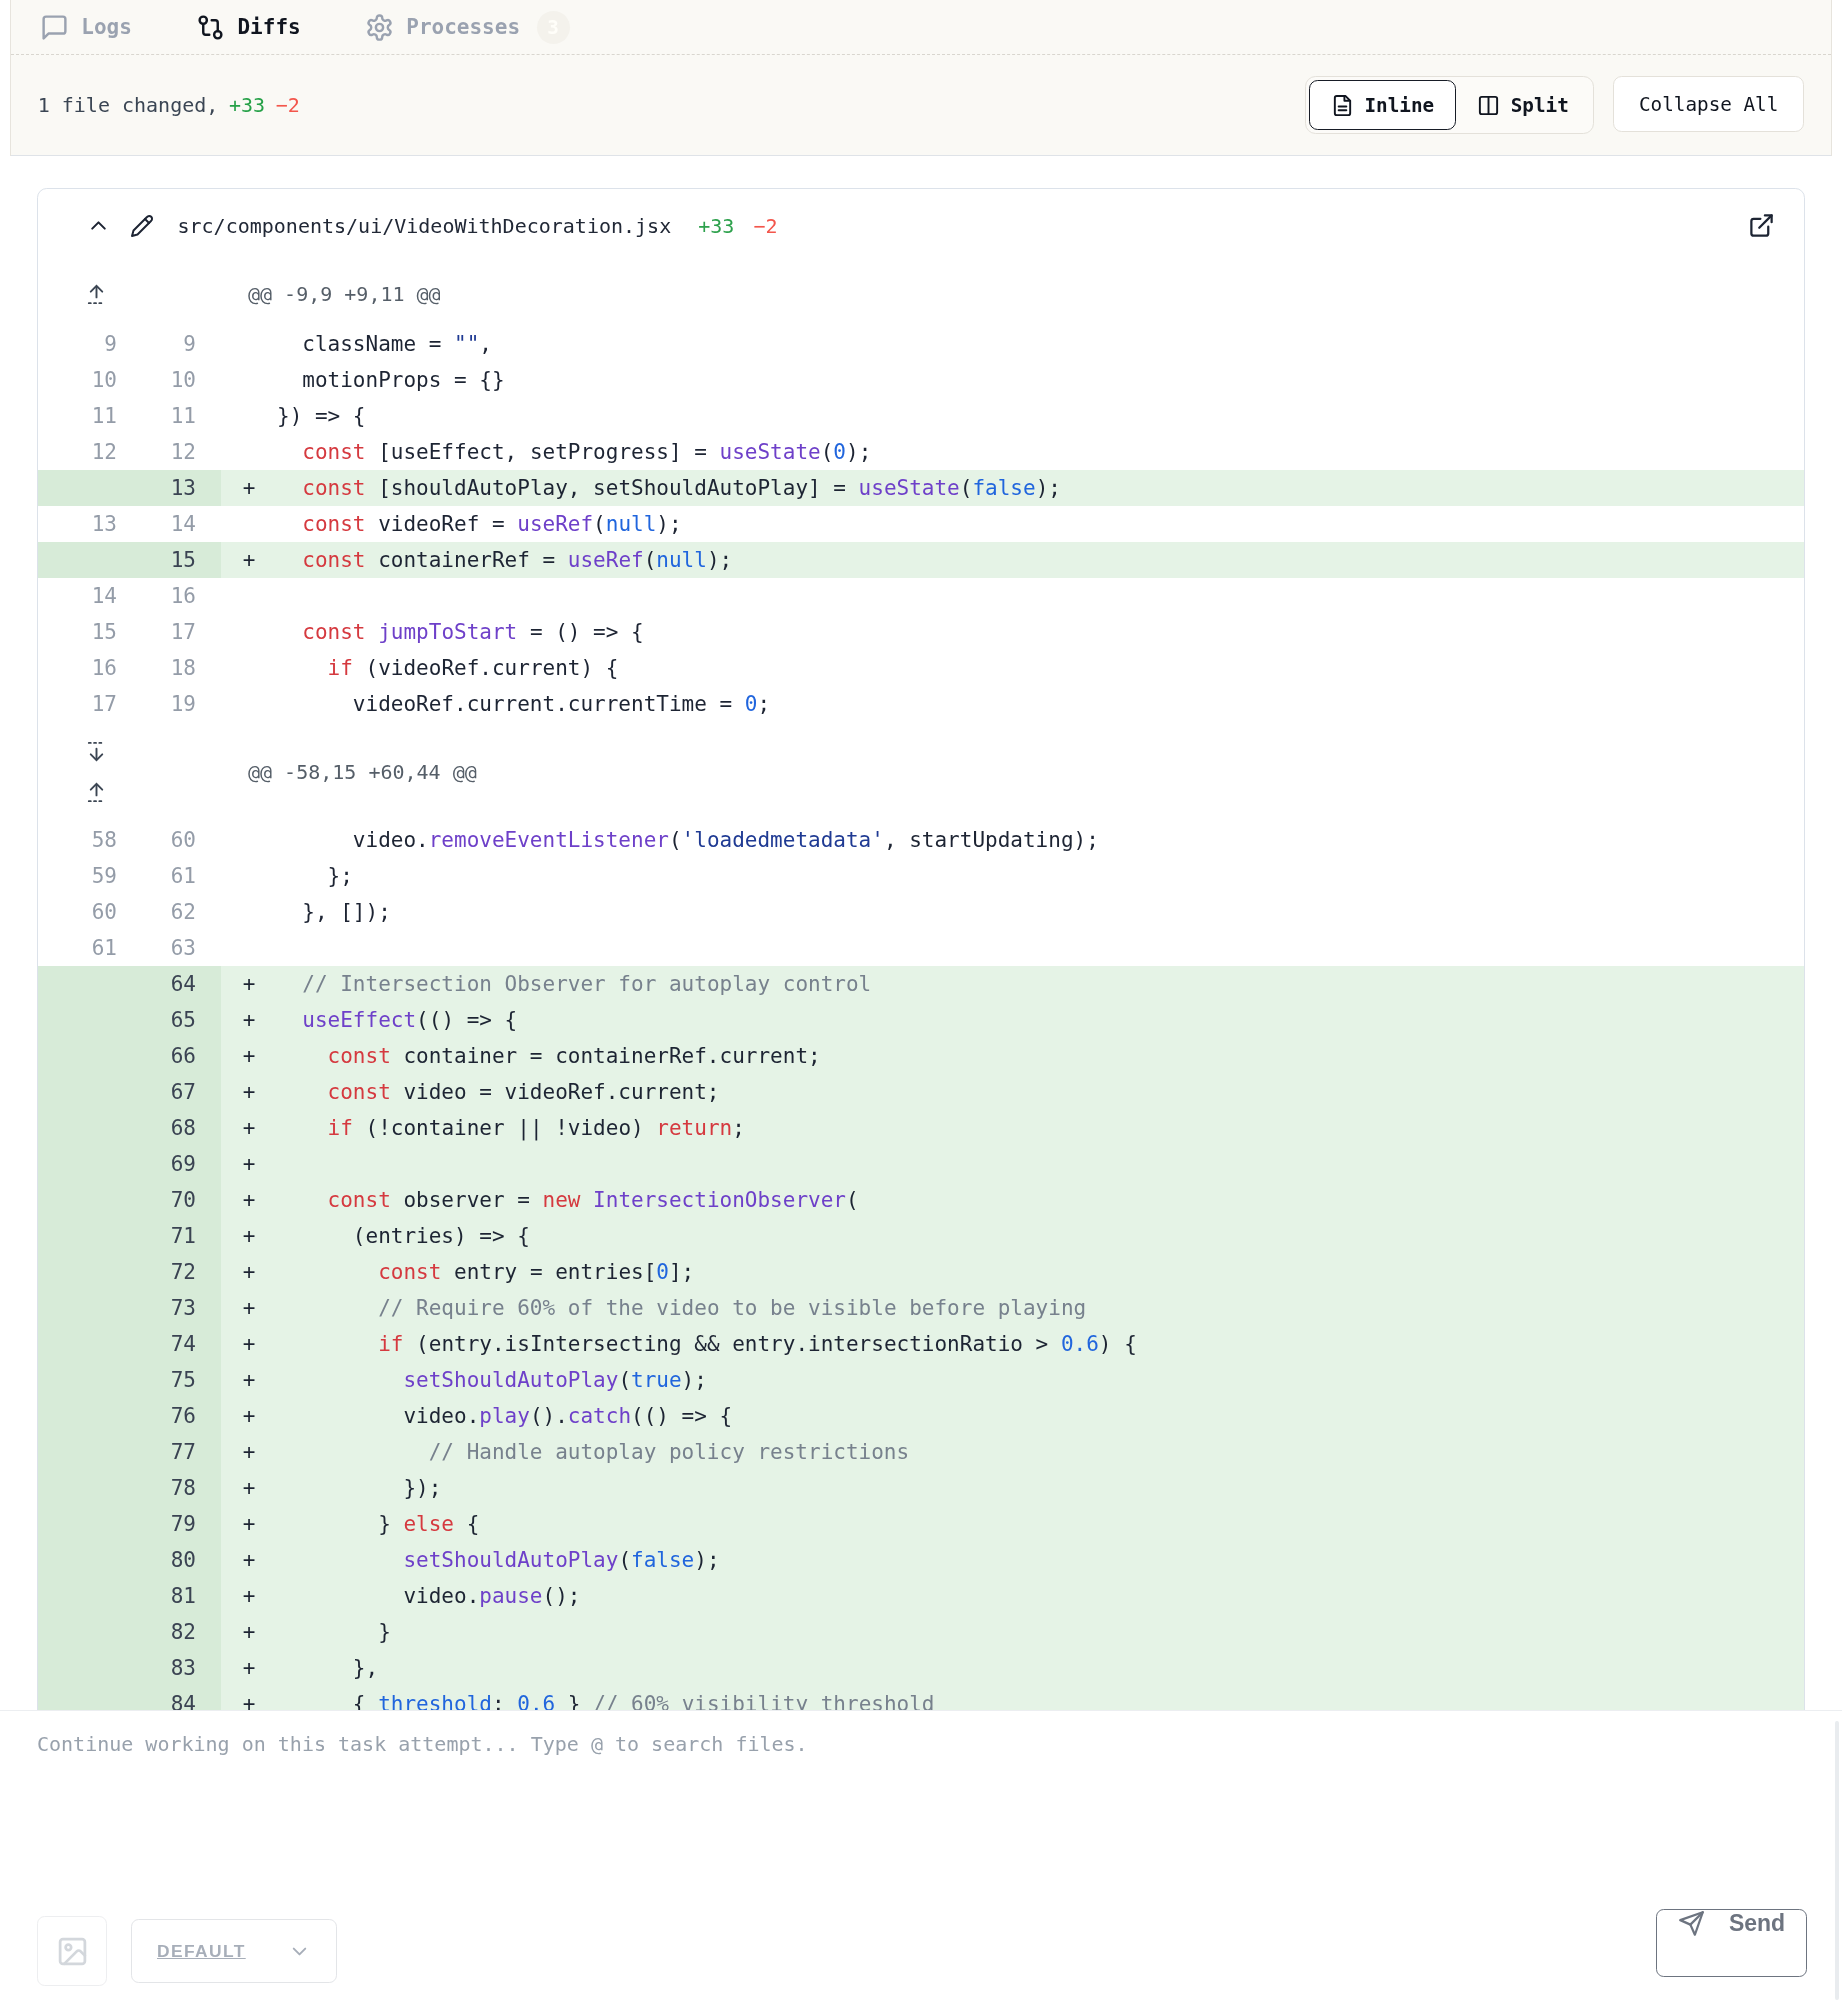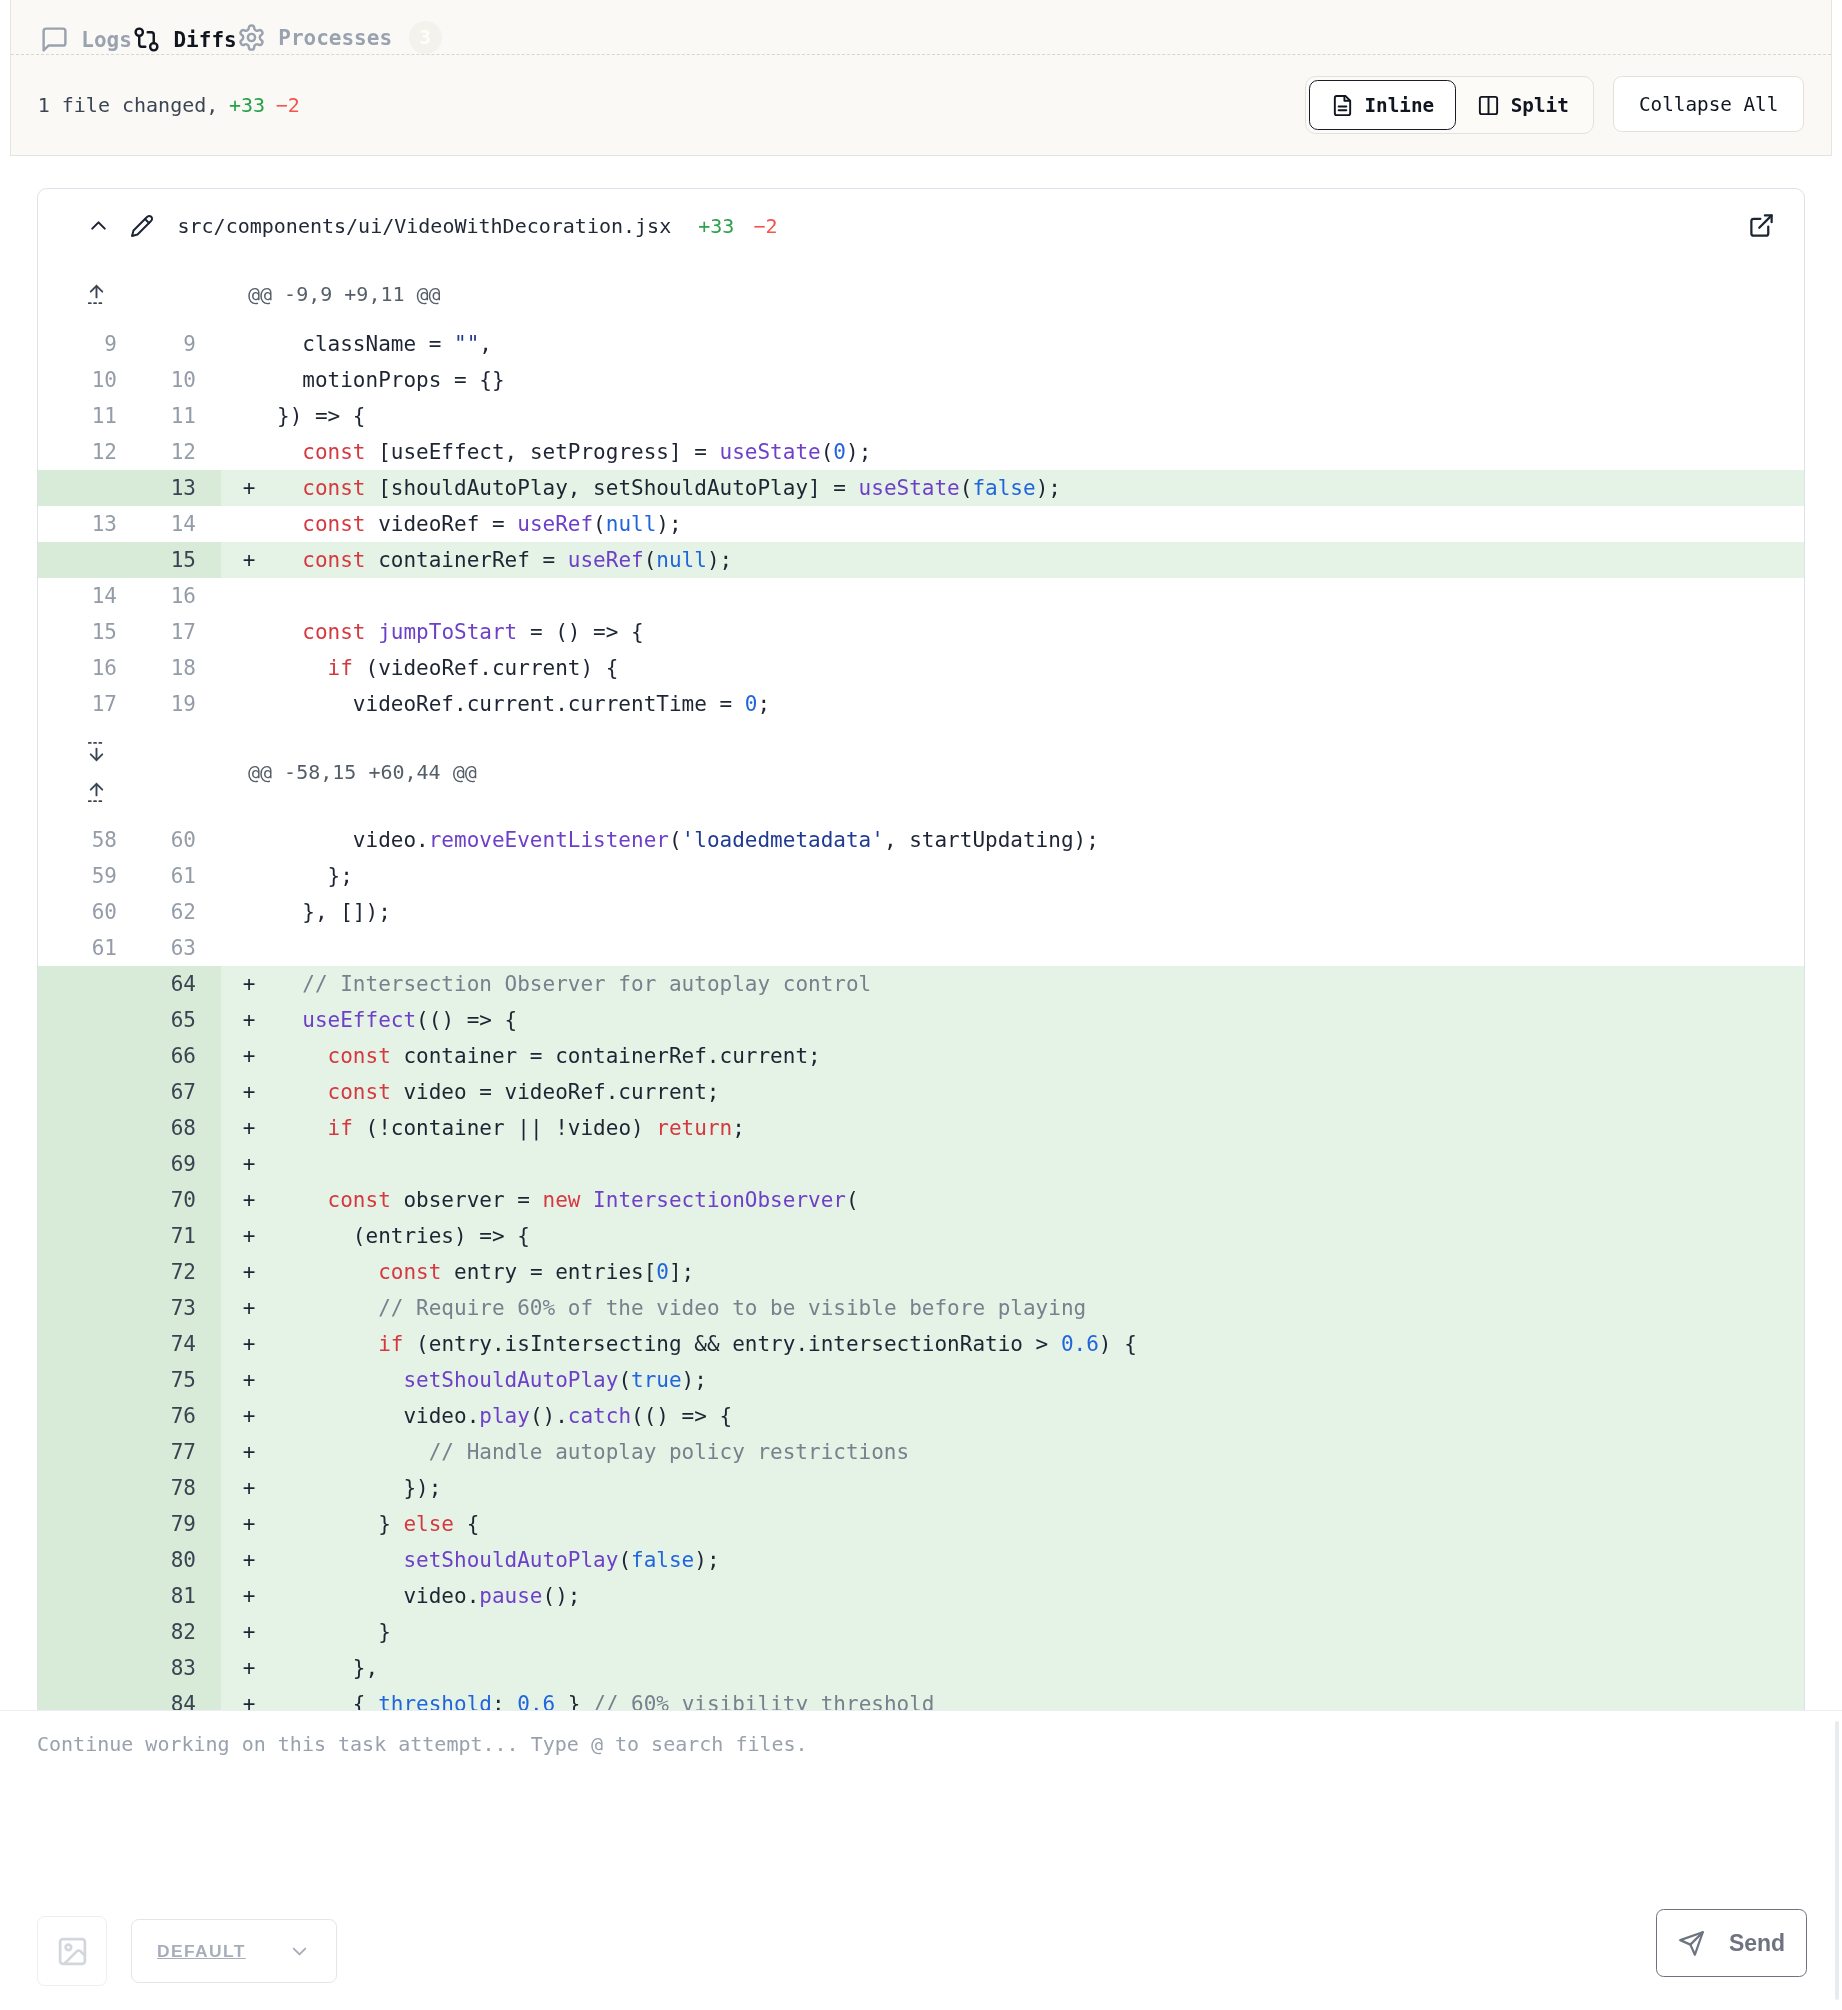--- a/index.html
+++ b/index.html
@@ -3,21 +3,21 @@
 <meta charset="utf-8">
 <style>
   * { margin:0; padding:0; box-sizing:border-box; }
   html,body { width:1842px; height:2010px; overflow:hidden; background:#fff;
     font-family:"DejaVu Sans Mono", monospace; }
   svg { display:block; }
   button { background:none; border:none; cursor:pointer; font-family:inherit; }
 
   
   .topwrap { background:#faf9f5; margin:0 9.7px; border-left:1px solid #e7e4dd; border-right:1px solid #e7e4dd; }
-  .tabbar { height:55px; display:flex; align-items:flex-end; padding-left:29px;
+  .tabbar { height:55px; display:flex; align-items:center; gap:64px; padding-left:29px;
     border-bottom:1px dashed #d9d6cf; }
   .tab { display:flex; align-items:center; gap:12.6px; font-size:21px; font-weight:bold;
     color:#9aa2b0; }
   .tab .ticon { color:#9aa2b0; }
   .tab.active { color:#10151f; }
   .tab.active .ticon { color:#10151f; }
   .badge { width:33px; height:33px; border-radius:50%; background:#f4f2ec; color:#fffef9;
     font-size:19.3px; display:flex; align-items:center; justify-content:center; margin-left:3.9px; }
 
   .toolbar { height:101px; display:flex; align-items:center; justify-content:space-between;
@@ -79,21 +79,21 @@
     border:1px solid #edeef0; border-radius:7.7px; background:#fff; color:#d3d7dc;
     display:flex; align-items:center; justify-content:center; }
   .model-btn { position:absolute; left:131px; bottom:27px; height:64px; padding:0 25px;
     border:1px solid #e3e5e8; border-radius:7.7px; background:#fff; display:flex;
     align-items:center; gap:42px; }
   .model-label { font-family:"Liberation Sans", sans-serif; font-size:17.4px; font-weight:bold;
     letter-spacing:1.4px; color:#a7aeb9;text-decoration:underline; }
   .model-btn .chev { color:#a7aeb9; }
   .send-btn { position:absolute; right:35px; bottom:33px; height:68px; width:151px;
     border:1.9px solid #6d7480; border-radius:7.7px; background:#fff; color:#6d7480;
-    display:flex; align-items:center; justify-content:center; gap:24px;
+    display:flex; align-items:flex-start; justify-content:center; gap:24px;
     font-family:"Liberation Sans", sans-serif; font-size:23px; font-weight:bold; }
   .chat-scroll { position:absolute; right:2.9px; top:9.7px; bottom:9.7px; width:3.9px;
     background:#e9ecef; border-radius:1.9px; }
 </style>
 </head>
 <body>
 
 <div class="topwrap">
   <div class="tabbar">
     <div class="tab">

